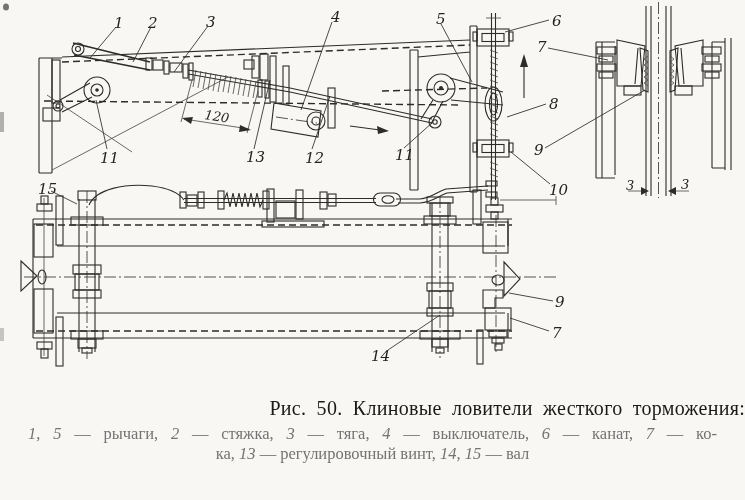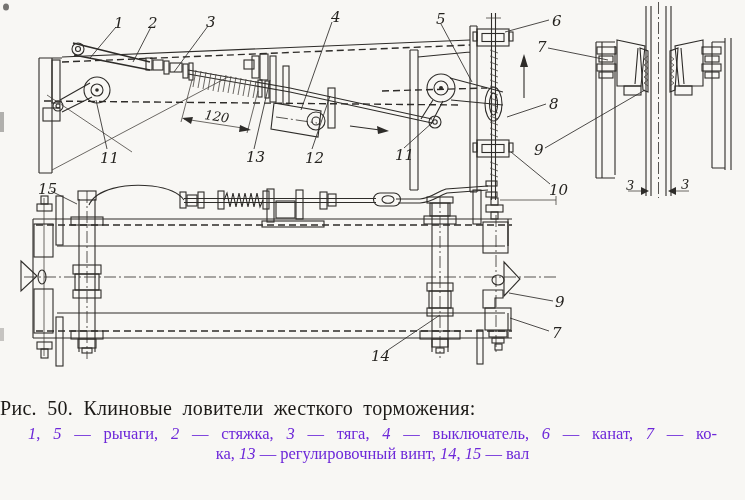--- a/index.html
+++ b/index.html
@@ -20,24 +20,24 @@
   svg .cl{stroke-width:0.85;stroke-dasharray:12 3 2 3;stroke:#3a3733;}
   svg .fillink{fill:#2e2c29;stroke:none;}
   svg .leader{stroke-width:0.85;stroke:#2e2c29;}
   svg text{
     fill:#25231f;stroke:none;
     font-family:"DejaVu Serif","Liberation Serif",serif;
     font-style:italic;font-size:15px;
   }
   svg text.dim{font-size:13px;}
   .caption{
-    text-align:left;font-size:20px;letter-spacing:.3px;word-spacing:5px;
+    text-align:right;font-size:20px;letter-spacing:.3px;word-spacing:5px;
     margin-top:5px;color:#1c1a17;
   }
-  .legend{margin:4px 28px 0 28px;font-size:16.5px;line-height:19.5px;color:#6d28d9;}
+  .legend{margin:4px 28px 0 28px;font-size:16.5px;line-height:19.5px;color:#737373;}
   .legend-line{text-align:justify;text-align-last:justify;}
   .legend-line.center{text-align:right;text-align-last:center;}
   .legend i{font-style:italic;}
 </style>
 </head>
 <body>
 
 <div class="page">
 
 <svg width="745" height="392" viewBox="0 0 745 392">

